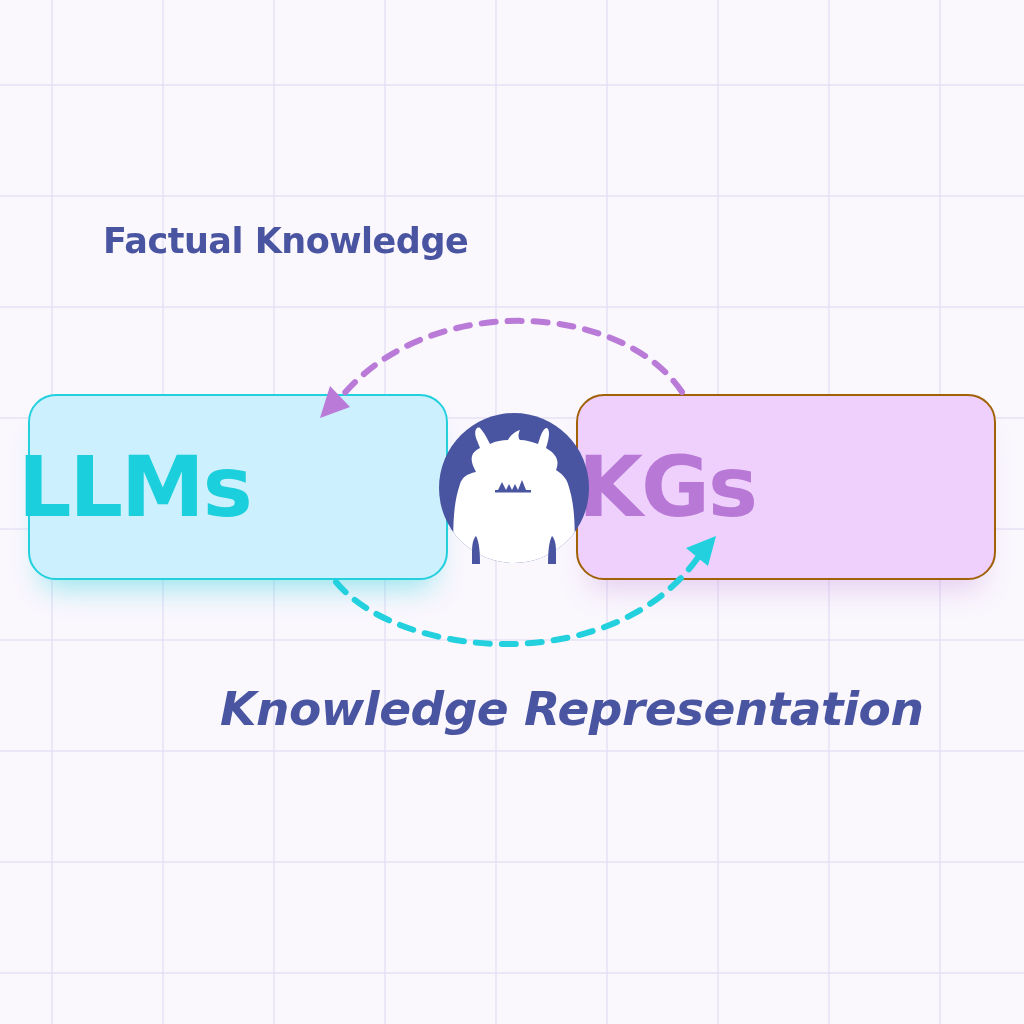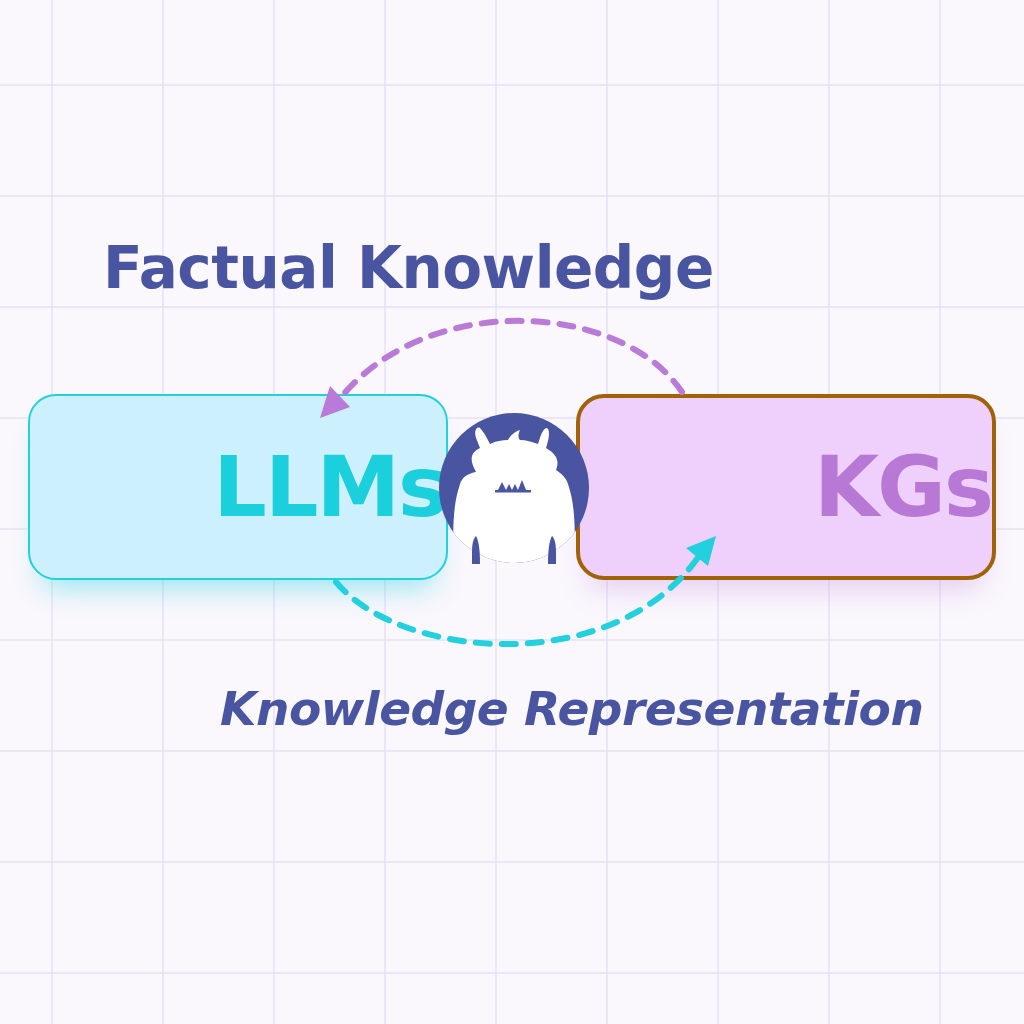--- a/index.html
+++ b/index.html
@@ -11,32 +11,32 @@
         linear-gradient(to bottom, rgba(228,224,245,0.7) 2px, transparent 2px);
       background-size: 111px 111px;
       background-position: 51px 84px;
       font-family: "DejaVu Sans", sans-serif;
     }
     .label {
       position: absolute; font-weight: bold; color: #4a55a2;
       white-space: nowrap; letter-spacing: -0.5px; line-height: 1;
       font-family: "DejaVu Sans", sans-serif;
     }
-    .label.top { left: 103px; top: 239px; font-size: 58px; }
+    .label.top { left: 103px; top: 224px; font-size: 35px; }
     .label.bottom { left: 220px; top: 685px; font-size: 47px; font-style: italic; }
     .box {
       position: absolute; top: 394px; height: 186px; border-radius: 28px;
-      box-sizing: border-box; display: flex; align-items: center; justify-content: flex-end;
+      box-sizing: border-box; display: flex; align-items: center; justify-content: flex-start;
     }
     .box.llm {
       left: 28px; width: 420px; background: #ccf0fd; border: 2px solid #22d0de;
       box-shadow: 0 22px 28px -14px rgba(34,208,222,0.45);
     }
     .box.kg {
-      left: 576px; width: 420px; background: #efd0fd; border: 4px solid #a16207;
+      left: 576px; width: 420px; background: #efd0fd; border: 2px solid #a16207;
       box-shadow: 0 22px 28px -14px rgba(185,122,216,0.35);
     }
     .box-text {
       font-weight: bold; font-size: 84px; letter-spacing: -2px; line-height: 1;
       font-family: "DejaVu Sans", sans-serif;
     }
     .box.llm .box-text { color: #1ccfdc; margin-left: -12px; }
     .box.kg .box-text { color: #b878d6; margin-left: 0px; }
     .arrows { position: absolute; left: 0; top: 0; width: 1024px; height: 1024px; pointer-events: none; }
     .monster {

